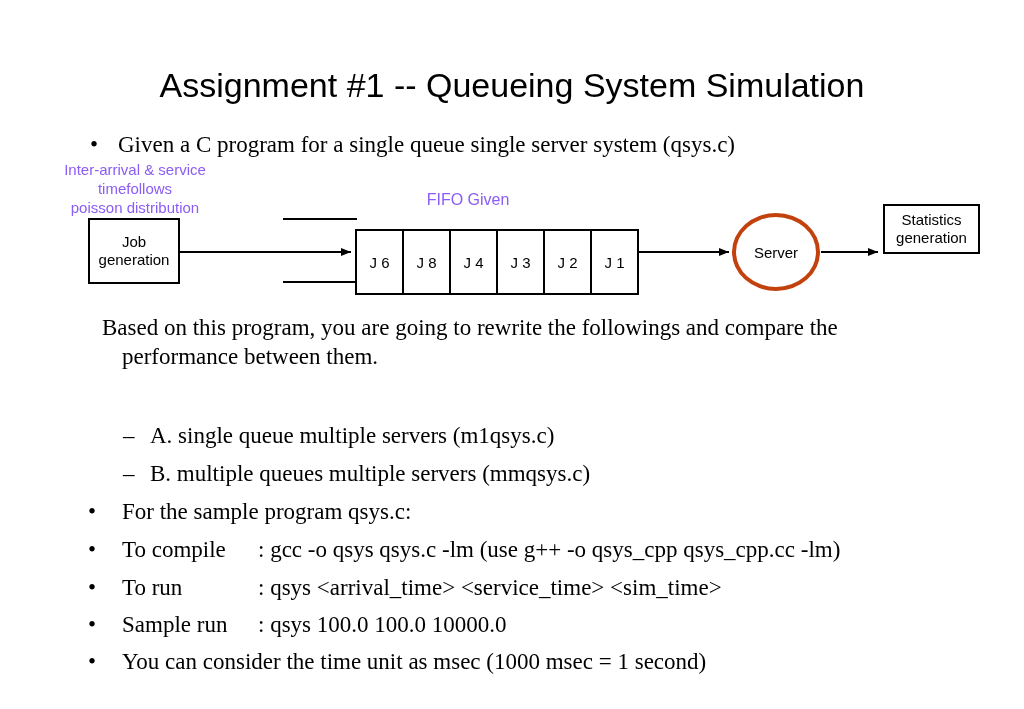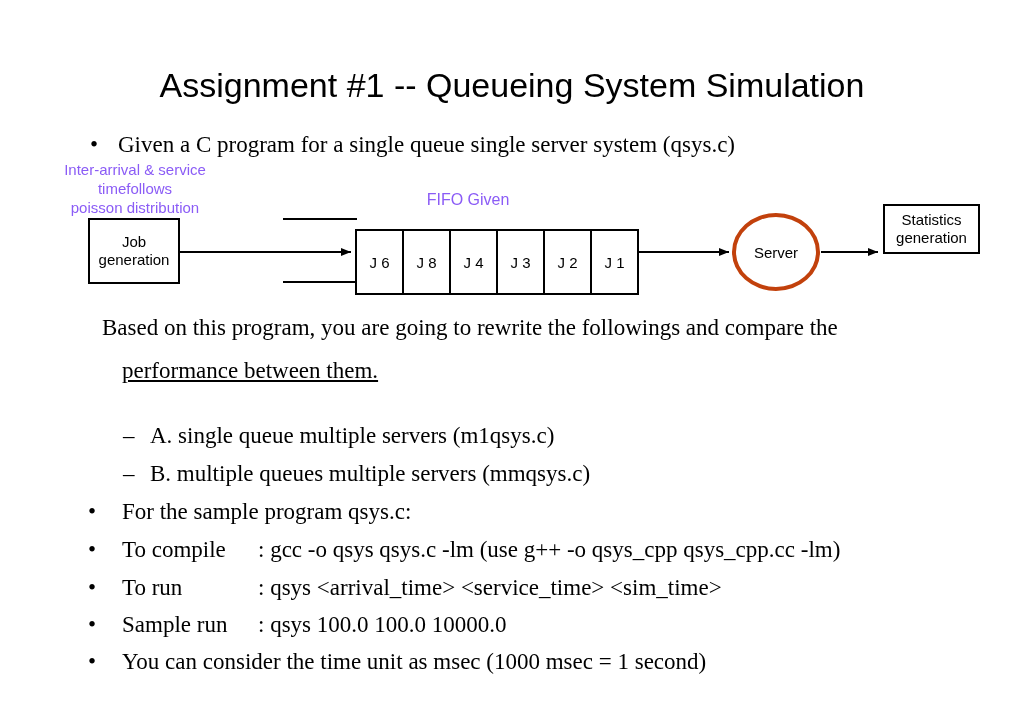--- a/index.html
+++ b/index.html
@@ -104,21 +104,21 @@
       </marker>
     </defs>
     <line x1="180" y1="252" x2="351" y2="252" stroke="#000" stroke-width="2" marker-end="url(#ah)"></line>
     <line x1="283" y1="219" x2="357" y2="219" stroke="#000" stroke-width="2"></line>
     <line x1="283" y1="282" x2="357" y2="282" stroke="#000" stroke-width="2"></line>
     <line x1="639" y1="252" x2="729" y2="252" stroke="#000" stroke-width="2" marker-end="url(#ah)"></line>
     <line x1="821" y1="252" x2="878" y2="252" stroke="#000" stroke-width="2" marker-end="url(#ah)"></line>
   </svg>
 
   <div class="line" style="left:102px;top:315px;">Based on this program, you are going to rewrite the followings and compare the</div>
-  <div class="line" style="left:122px;top:358px;text-decoration:underline;">performance between them.</div>
+  <div class="line" style="left:122px;top:344px;">performance between them.</div>
 
 
   <div class="line" style="left:123px;top:423px;"><span class="marker sub">–</span><span>A. single queue multiple servers (m1qsys.c)</span></div>
 
   <div class="line" style="left:88px;top:499px;"><span class="marker">•</span><span>For the sample program qsys.c:</span></div>
 
   <div class="line" style="left:123px;top:461px;"><span class="marker sub">–</span><span>B. multiple queues multiple servers (mmqsys.c)</span></div>
 
   <div class="line" style="left:88px;top:537px;"><span class="marker">•</span><span class="tab-label">To compile</span><span>: gcc -o qsys qsys.c -lm (use g++ -o qsys_cpp qsys_cpp.cc -lm)</span></div>
 

